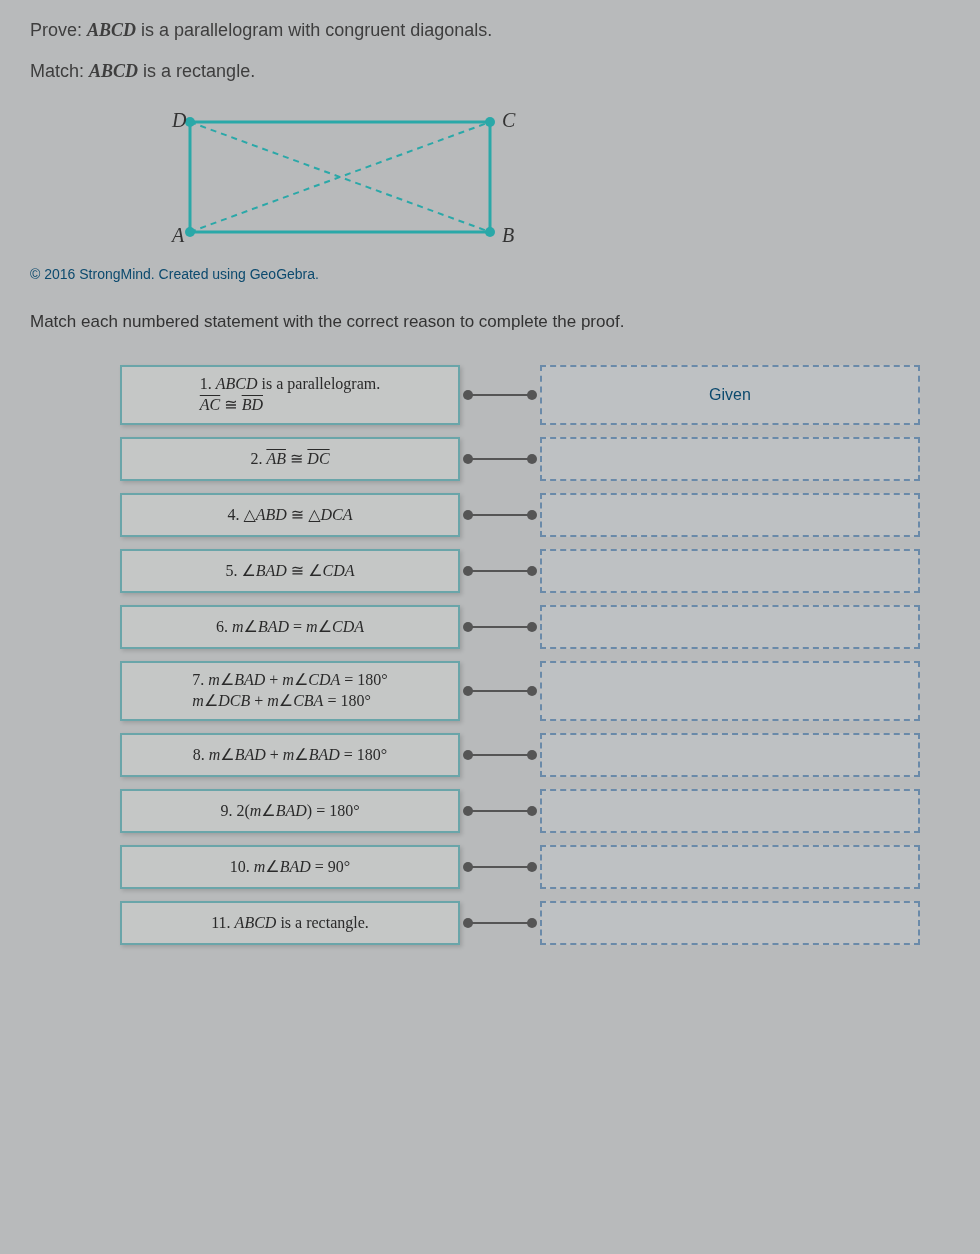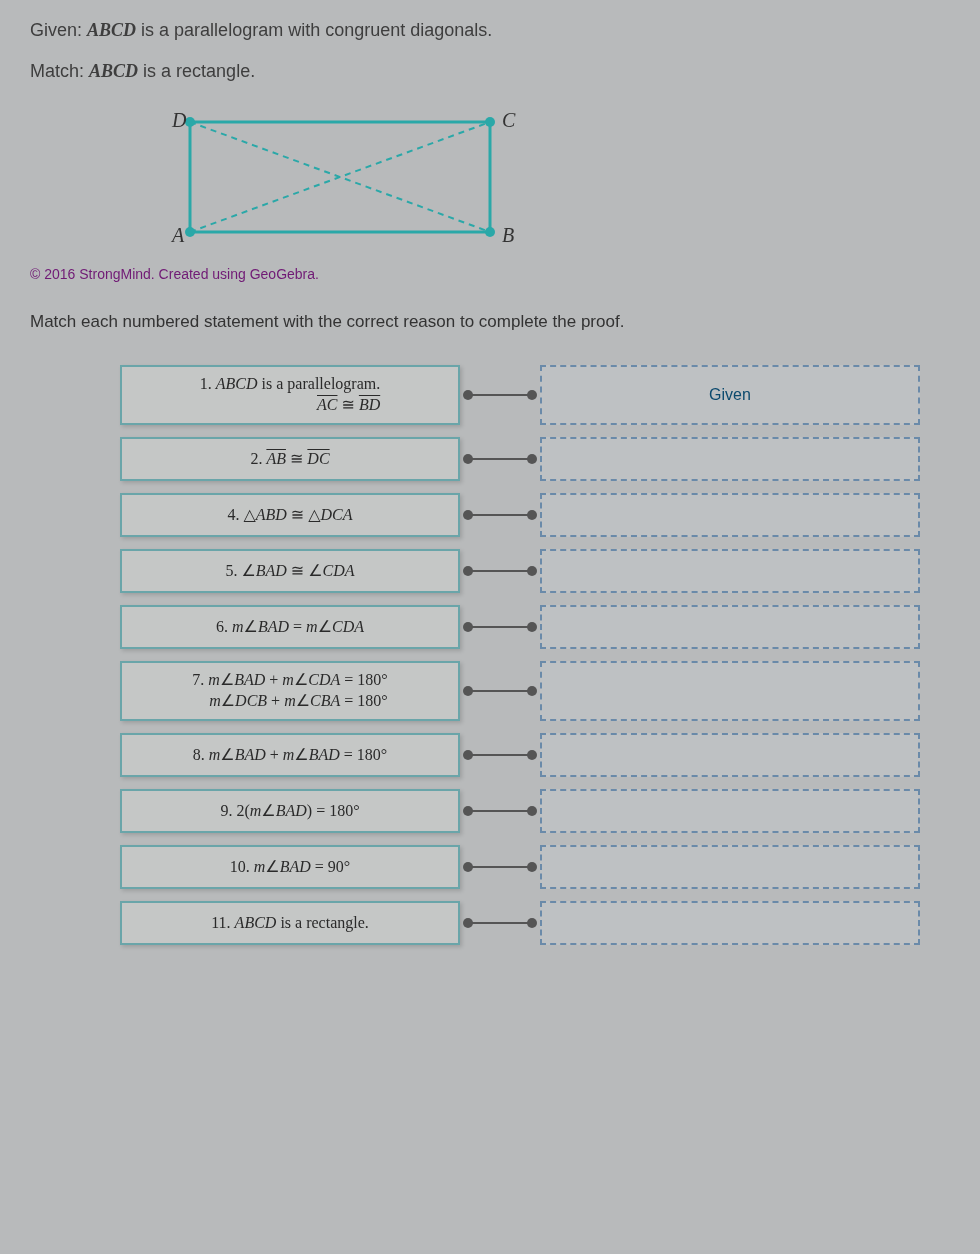--- a/index.html
+++ b/index.html
@@ -19,21 +19,21 @@
   }
   .given-line .label, .prove-line .label {
     font-weight: normal;
   }
   .ital { font-style: italic; font-family: 'Times New Roman', serif; font-weight: bold; }
   .diagram-wrap {
     margin: 10px 0 10px 120px;
   }
   .copyright {
     font-size: 14px;
-    color: #701a75;
+    color: #0c4a6e;
     margin-bottom: 30px;
   }
   .instruction {
     font-size: 17px;
     margin-bottom: 33px;
     color: #333;
   }
   .proof-area {
     padding-left: 90px;
   }
@@ -46,21 +46,21 @@
     border: 2px solid #6aa5a9;
     background: #c5c7c6;
     width: 340px;
     min-height: 44px;
     display: flex;
     align-items: center;
     justify-content: center;
     font-size: 16px;
     font-family: 'Times New Roman', serif;
     padding: 6px 8px;
-    text-align: right;
+    text-align: left;
     line-height: 1.3;
     box-shadow: 2px 2px 4px rgba(0,0,0,0.15);
   }
   .statement-box.tall { min-height: 60px; }
   .connector {
     width: 80px;
     display:flex;
     align-items:center;
     justify-content:center;
   }
@@ -81,21 +81,21 @@
     font-style: italic;
   }
   .math { font-family: 'Times New Roman', serif; font-style: italic; }
   svg.connector-svg line { stroke:#555; stroke-width:2; }
   svg.connector-svg circle { fill:#555; }
 </style>
 </head>
 <body>
 
 <div class="given-line">
-  <span class="label">Given:</span>
+  <span class="label">Prove:</span>
   <span class="ital">ABCD</span><span> is a parallelogram with congruent diagonals.</span>
 </div>
 
 <div class="prove-line">
   <span class="label">Match:</span>
   <span class="ital">ABCD</span><span> is a rectangle.</span>
 </div>
 
 <div class="diagram-wrap">
   <svg width="400" height="150" viewBox="0 0 400 150">

